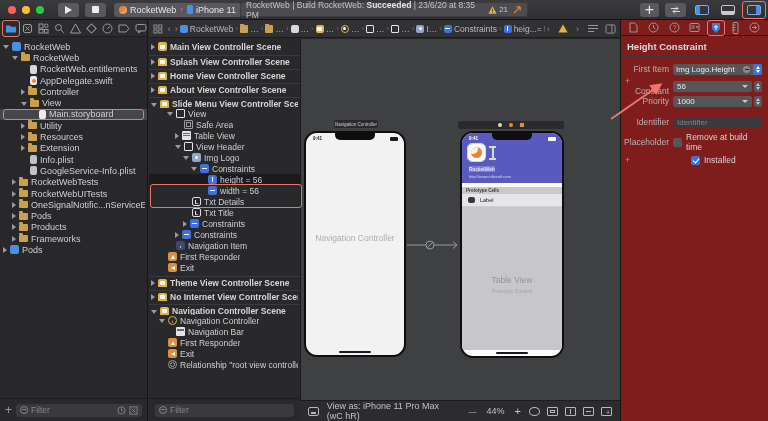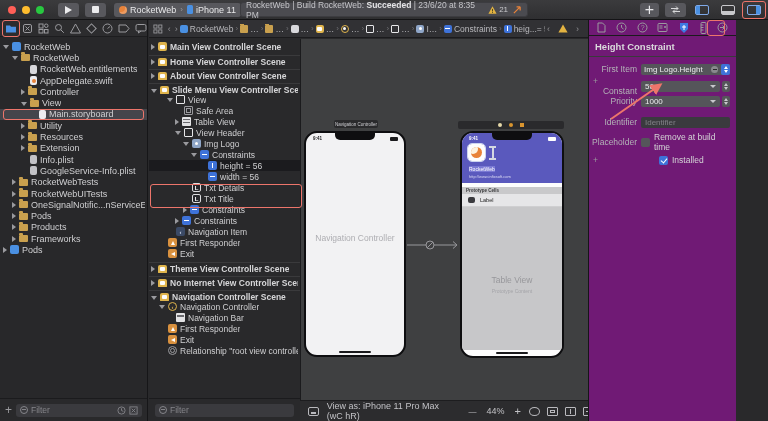--- a/index.html
+++ b/index.html
@@ -138,21 +138,21 @@
   .devicebtn::after{content:"";position:absolute;left:2px;right:2px;bottom:1px;height:1.5px;background:#b9b9bd}
   .zoomctl{display:flex;align-items:center;gap:10px;margin-left:6px}
   .cbicons{margin-left:auto;display:flex;gap:7px;align-items:center;color:#b9b9bd}
   .bic{width:11px;height:9px;border:1px solid #b9b9bd;border-radius:1px;position:relative}
   .bic.align::after{content:"";position:absolute;left:4px;top:1px;bottom:1px;width:1px;background:#b9b9bd}
   .bic.addc::after{content:"";position:absolute;left:2px;right:2px;top:3px;height:1px;background:#b9b9bd}
   .bic.resolve::after{content:"";position:absolute;left:4px;top:1px;font-size:7px;content:"+";line-height:7px;color:#b9b9bd}
   .bic.embed::after{content:"";position:absolute;inset:2px;border:1px solid #b9b9bd}
   .bic.update{border-radius:50%}
   
-  .inspector{position:absolute;left:588px;top:20px;width:148px;height:401px;background:#701a75;border-left:1px solid #161618}
+  .inspector{position:absolute;left:620px;top:20px;width:148px;height:401px;background:#7f1d1d;border-left:1px solid #161618}
   .instabs{height:16px;border-bottom:1px solid #1b1b1d;display:flex;align-items:center;justify-content:space-between;padding:0 8px}
   .instit{font-size:9.5px;font-weight:700;color:#dadadc;padding:5px 6px 4px;border-bottom:1px solid #3a3a3c}
   .irow{display:flex;align-items:center;margin:3px 6px 0 0;height:12px;position:relative}
   .ilab{width:52px;text-align:right;font-size:8.5px;color:#b4b4b8;flex:none;padding-right:4px}
   .ictl{flex:1;display:flex;align-items:center}
   .select{flex:1;height:11px;background:#55555a;border-radius:2px;display:flex;align-items:center;font-size:8px;color:#ececee;padding:0 3px;gap:2px}
   .select .grow{flex:1;overflow:hidden;white-space:nowrap}
   .minuscirc{width:7px;height:7px;border-radius:50%;background:#8a8a8e;position:relative;flex:none}
   .minuscirc::after{content:"";position:absolute;left:1.5px;top:3px;width:4px;height:1px;background:#2a2a2c}
   .bluechev{width:9px;height:11px;background:#3e72d8;border-radius:2px;margin:0 -3px 0 1px;display:flex;flex-direction:column;align-items:center;justify-content:center;gap:1px;flex:none}
@@ -517,20 +517,26 @@
       <div class="trow scene">
         <span style="flex: 0 0 auto; width: 2px;"></span>
         <span class="tri c"></span>
         <span class="ic ic-scene"></span>
         <span class="lab">Main View Controller Scene</span>
       </div>
       <div class="trow scene sep">
         <span style="flex: 0 0 auto; width: 2px;"></span>
         <span class="tri c"></span>
         <span class="ic ic-scene"></span>
+        <span class="lab">Splash View Controller Scene</span>
+      </div>
+      <div class="trow scene sep">
+        <span style="flex: 0 0 auto; width: 2px;"></span>
+        <span class="tri c"></span>
+        <span class="ic ic-scene"></span>
         <span class="lab">Home View Controller Scene</span>
       </div>
       <div class="trow scene sep">
         <span style="flex: 0 0 auto; width: 2px;"></span>
         <span class="tri c"></span>
         <span class="ic ic-scene"></span>
         <span class="lab">About View Controller Scene</span>
       </div>
       <div class="trow scene sep">
         <span style="flex: 0 0 auto; width: 2px;"></span>

